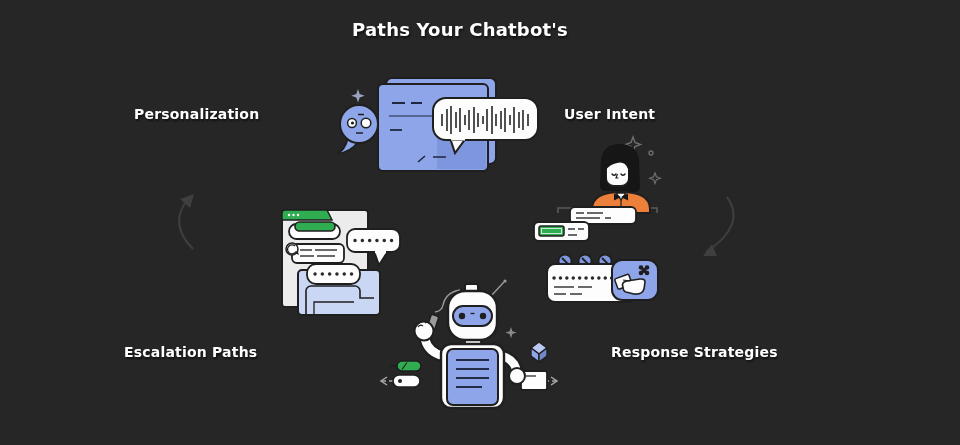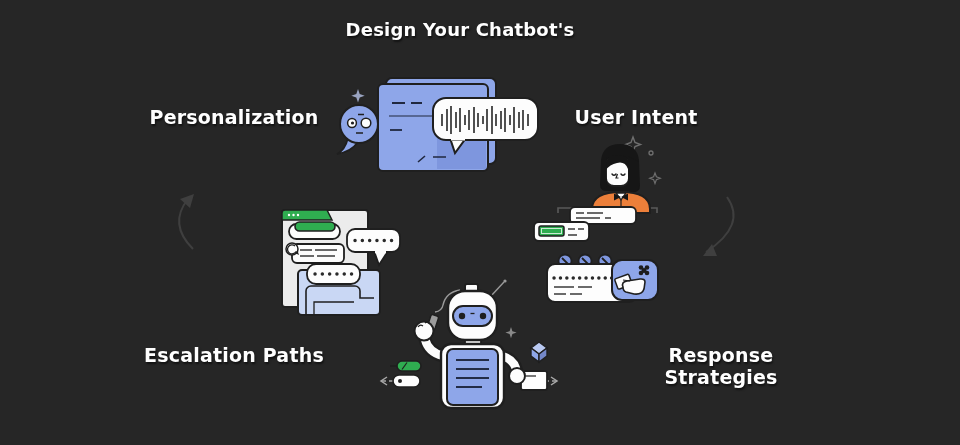--- a/index.html
+++ b/index.html
@@ -7,46 +7,46 @@
     position:relative;width:960px;height:445px;overflow:hidden;
     background:var(--background,#262626);
     font-family:"DejaVu Sans","Liberation Sans",sans-serif;
   }
   .ttl{
     position:absolute;left:310px;top:17px;width:300px;text-align:center;
     color:var(--text,#fff);font-size:18px;line-height:25px;font-weight:700;
     letter-spacing:.2px;text-shadow:1px 2px 2px rgba(0,0,0,.55);
   }
   .lbl{
-    position:absolute;color:var(--text,#fff);font-size:19px;font-weight:700;
-    text-align:center;letter-spacing:.2px;text-shadow:1px 2px 2px rgba(0,0,0,.55);
+    position:absolute;color:var(--text,#fff);font-size:14px;font-weight:700;
+    text-align:left;letter-spacing:.2px;text-shadow:1px 2px 2px rgba(0,0,0,.55);
   }
   .ill{position:absolute}
   .sk{stroke:var(--ink,#1f1f1f)}
   .fW{fill:#fdfdfd}
   .fBlue{fill:var(--blue,#8ea6e9)}
   .fDeep{fill:var(--blue-deep,#7e96de)}
   .fPale{fill:var(--blue-pale,#c9d7f4)}
   .fGreen{fill:var(--green,#2fad50)}
   .fOrange{fill:var(--orange,#ec7f3a)}
   .fGray{fill:var(--panel-gray,#ececec)}
   .aStroke{stroke:var(--arrow,#3f3f3f)}
   .aFill{fill:var(--arrow,#3f3f3f)}
 </style>
 </head>
 <body>
 
 <div class="stage">
 
   <div class="ttl">
-    <div>Design Your Chatbot's</div>
+    <div>Paths Your Chatbot's</div>
   </div>
 
   <div class="lbl" style="left:134px;top:106px;width:200px">Personalization</div>
-  <div class="lbl" style="left:536px;top:106px;width:200px">User Intent</div>
+  <div class="lbl" style="left:564px;top:106px;width:200px">User Intent</div>
   <div class="lbl" style="left:124px;top:344px;width:220px">Escalation Paths</div>
   <div class="lbl" style="left:611px;top:344px;width:220px">Response Strategies</div>
 
   <svg class="ill" style="left:332px;top:75px" width="210" height="98" viewBox="0 0 210 98">
     <g>
       <rect x="54" y="3" width="110" height="86" rx="6" class="fBlue sk" stroke-width="2"></rect>
       <rect x="46" y="9" width="110" height="87" rx="5" class="fBlue sk" stroke-width="2"></rect>
       <rect x="105" y="62" width="49" height="32" class="fDeep"></rect>
       <path d="M60 28h13M79 28h11" stroke="#20283f" stroke-width="1.8"></path>
       <path d="M57 41h92" stroke="#20283f" stroke-width="1.2"></path>

